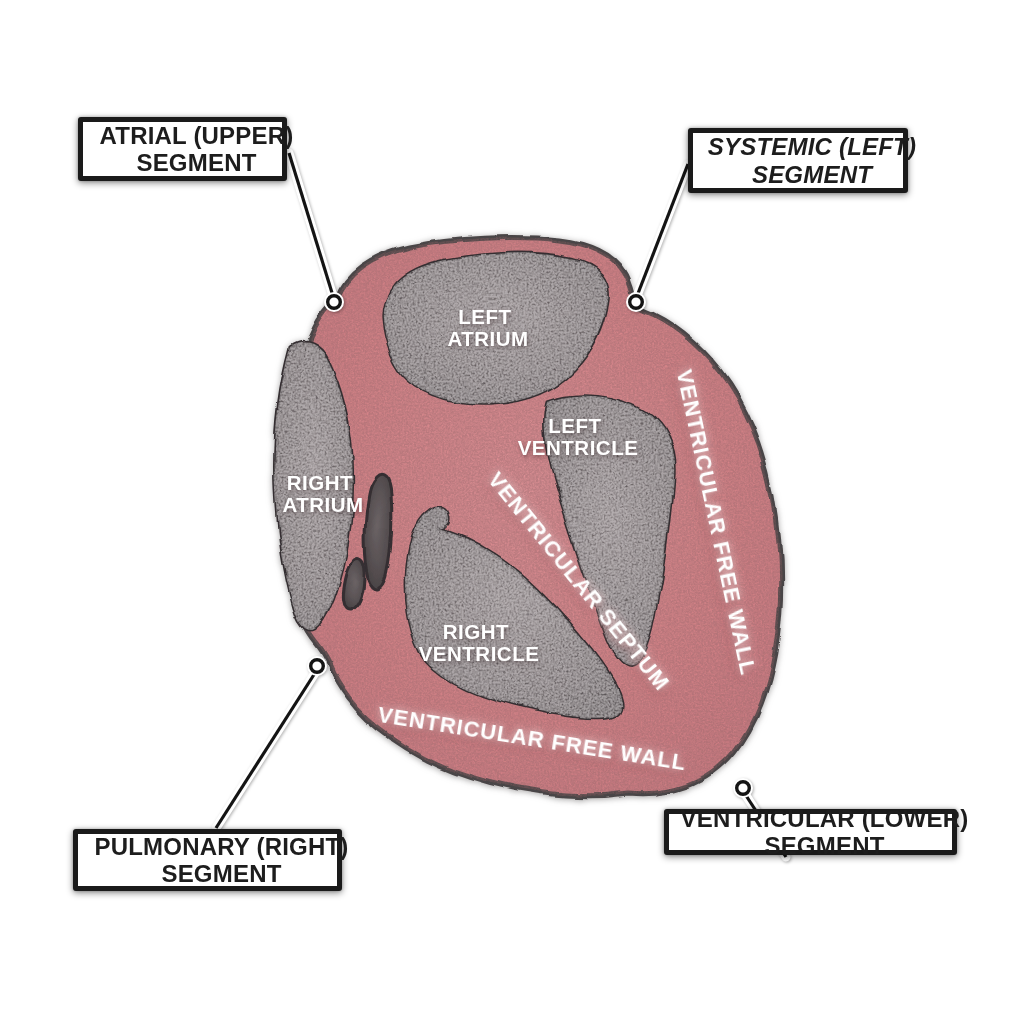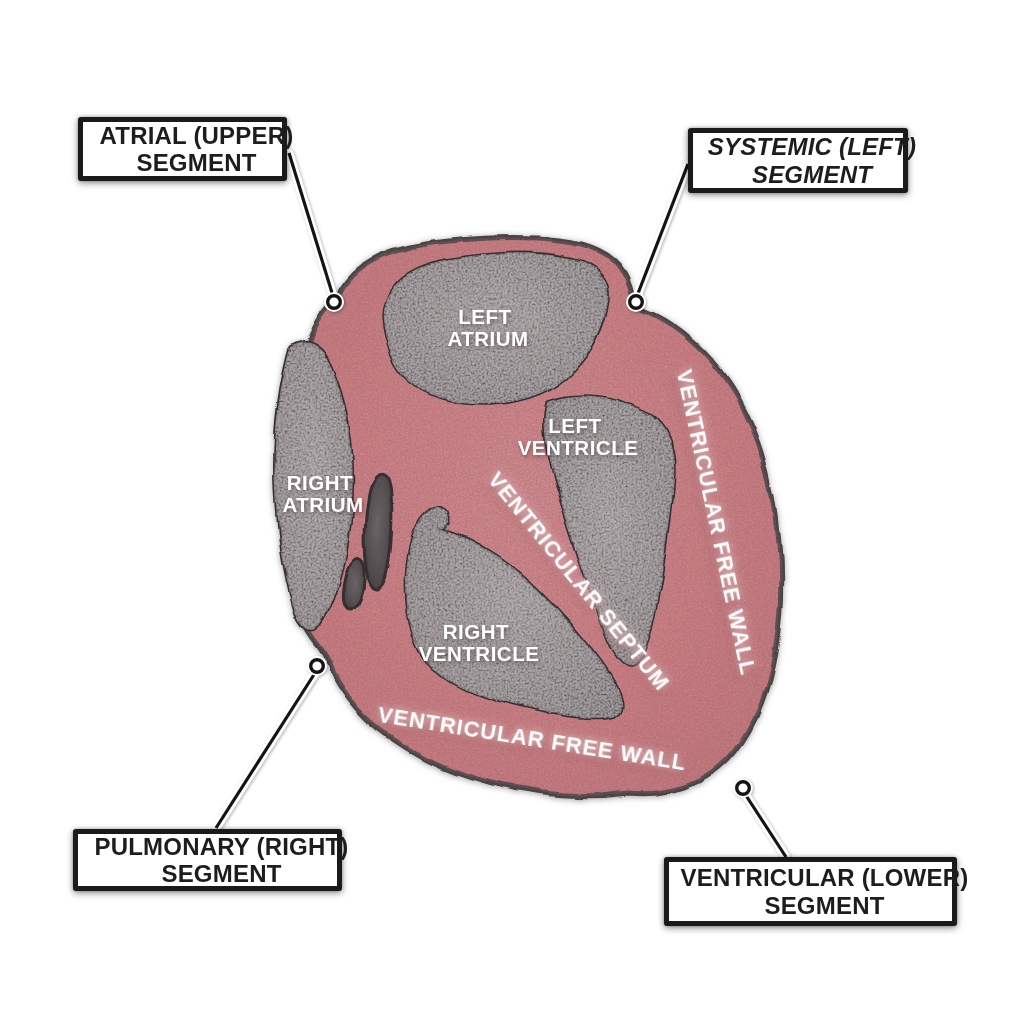--- a/index.html
+++ b/index.html
@@ -150,18 +150,18 @@
   <div class="callout" style="left:688px; top:128px; width:220px; height:65px;font-style:italic;">
     <div class="cl-line">SYSTEMIC (LEFT)</div>
     <div class="cl-line">SEGMENT</div>
   </div>
 
   <div class="callout" style="left:73px; top:829px; width:269px; height:62px;">
     <div class="cl-line">PULMONARY (RIGHT)</div>
     <div class="cl-line">SEGMENT</div>
   </div>
 
-  <div class="callout" style="left:664px; top:857px; width:293px; height:69px;">
+  <div class="callout" style="left:664px; top:809px; width:293px; height:46px;">
     <div class="cl-line">VENTRICULAR (LOWER)</div>
     <div class="cl-line">SEGMENT</div>
   </div>
 
 </div>
 
 </body></html>

